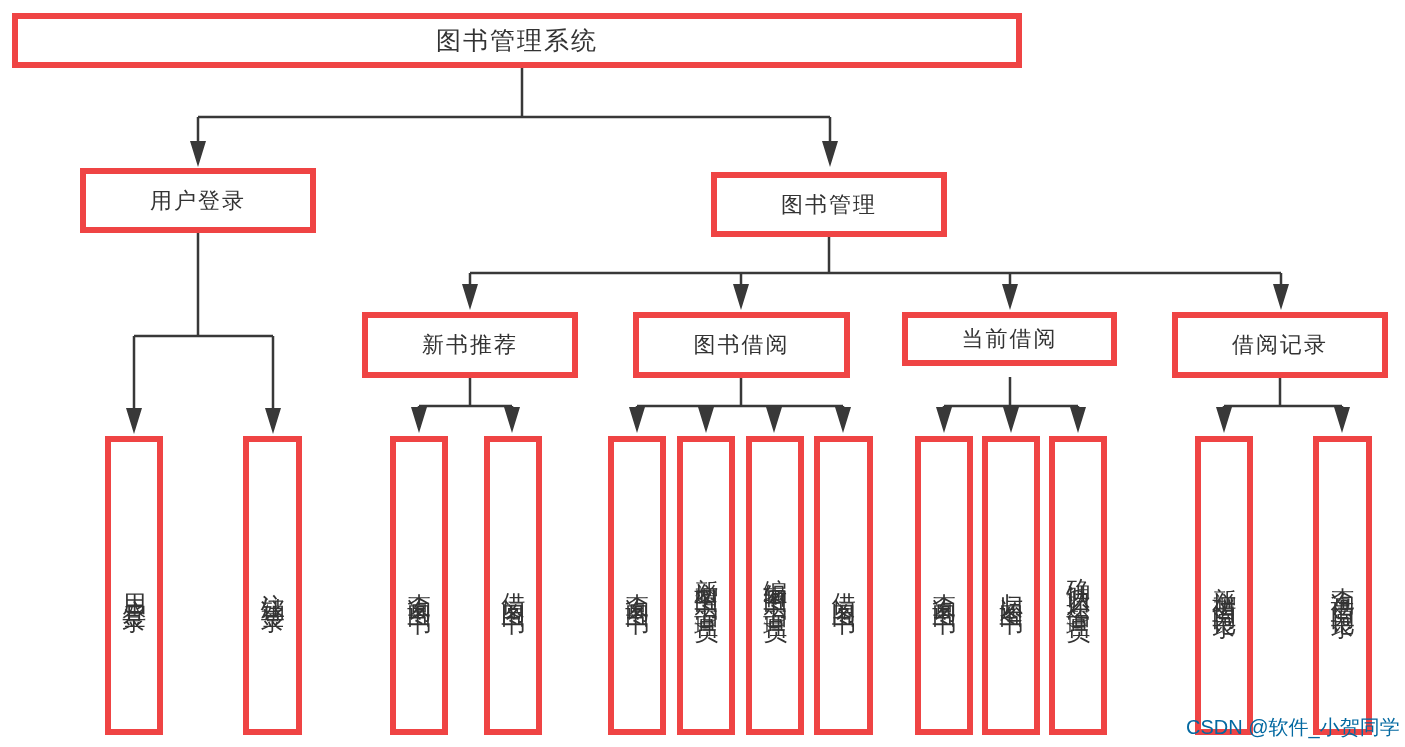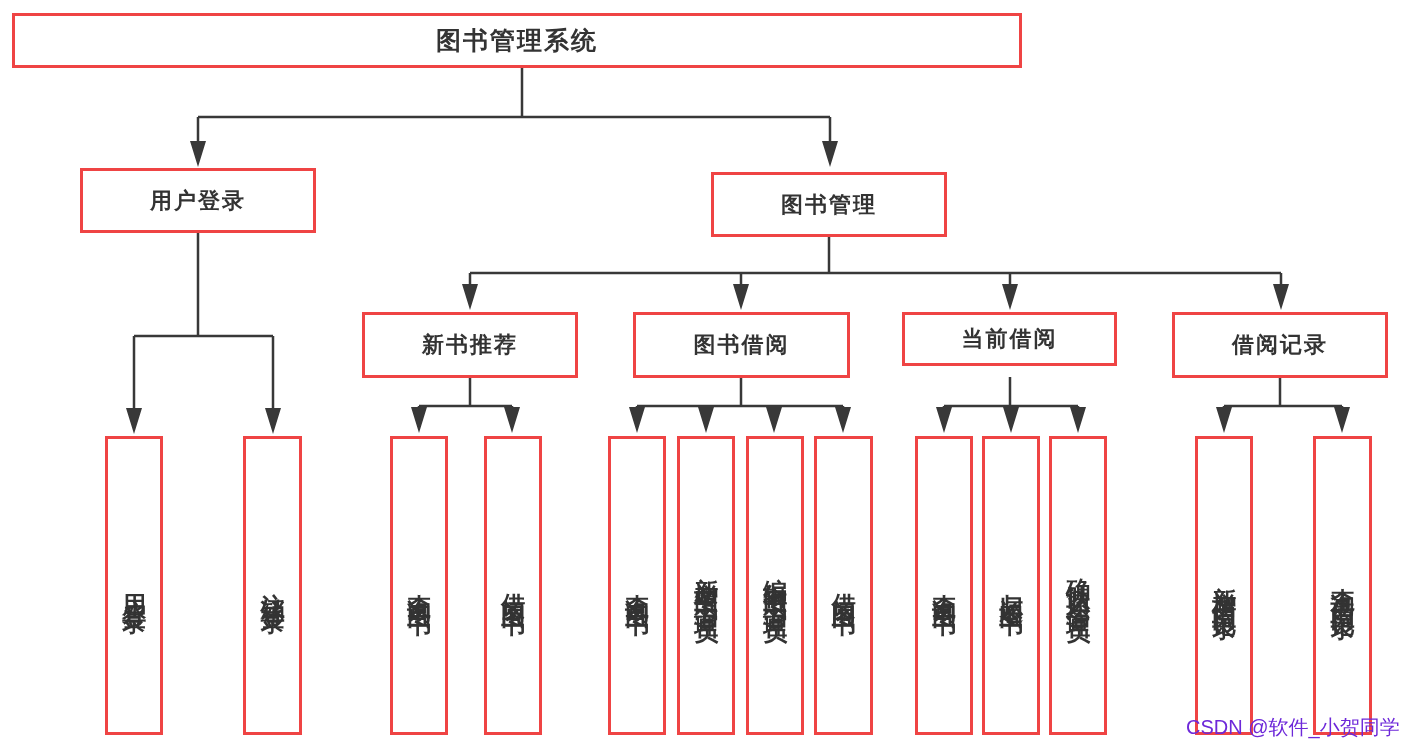--- a/index.html
+++ b/index.html
@@ -29,42 +29,41 @@
     stroke-width: 2.5;
   }
   .connectors path.arrow {
     fill: #383838;
     stroke: none;
   }
   .node {
     position: absolute;
     box-sizing: border-box;
     background: #ffffff;
-    border: 3px solid #ef4444;
+    border: 6px solid #ef4444;
     display: flex;
     align-items: center;
     justify-content: center;
     text-align: center;
-    font-weight: bold;
   }
   .lvl0 { font-size: 25px; letter-spacing: 2px; }
   .lvl1, .lvl2 { font-size: 22px; letter-spacing: 2px; }
   .leaf span {
     writing-mode: vertical-rl;
     text-orientation: mixed;
     font-size: 24px;
     letter-spacing: 6px;
     line-height: 1.1;
   }
   .watermark {
     position: absolute;
     left: 1186px;
     top: 714px;
     font-size: 20px;
-    color: #6d28d9;
+    color: #0369a1;
     white-space: nowrap;
     z-index: 10;
     text-align: right;
   }
 </style>
 </head>
 <body>
 
 <div class="canvas">
 

